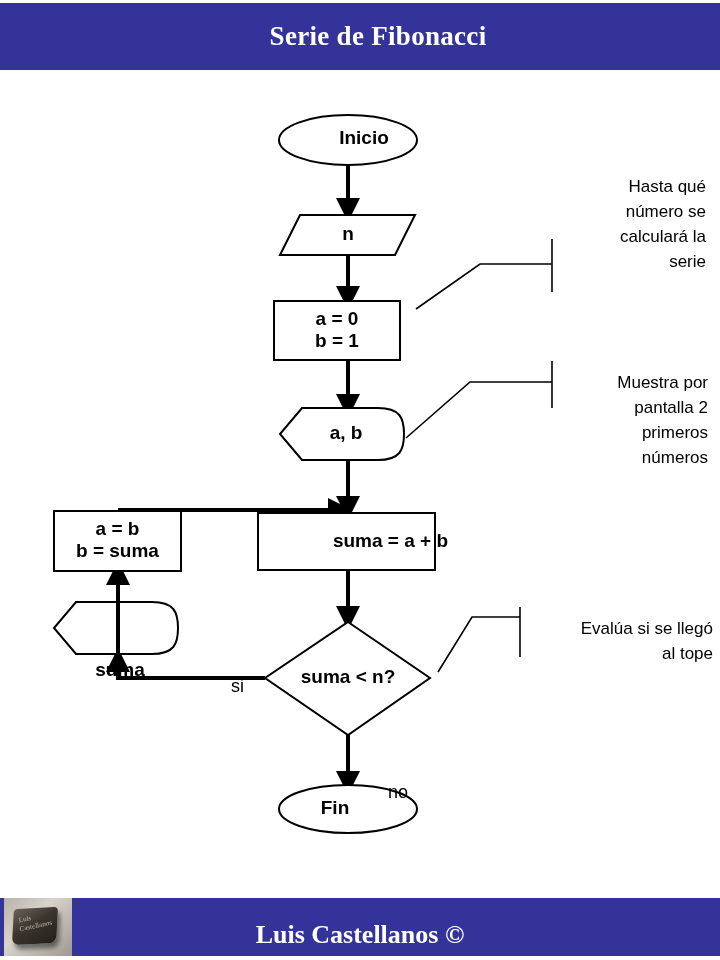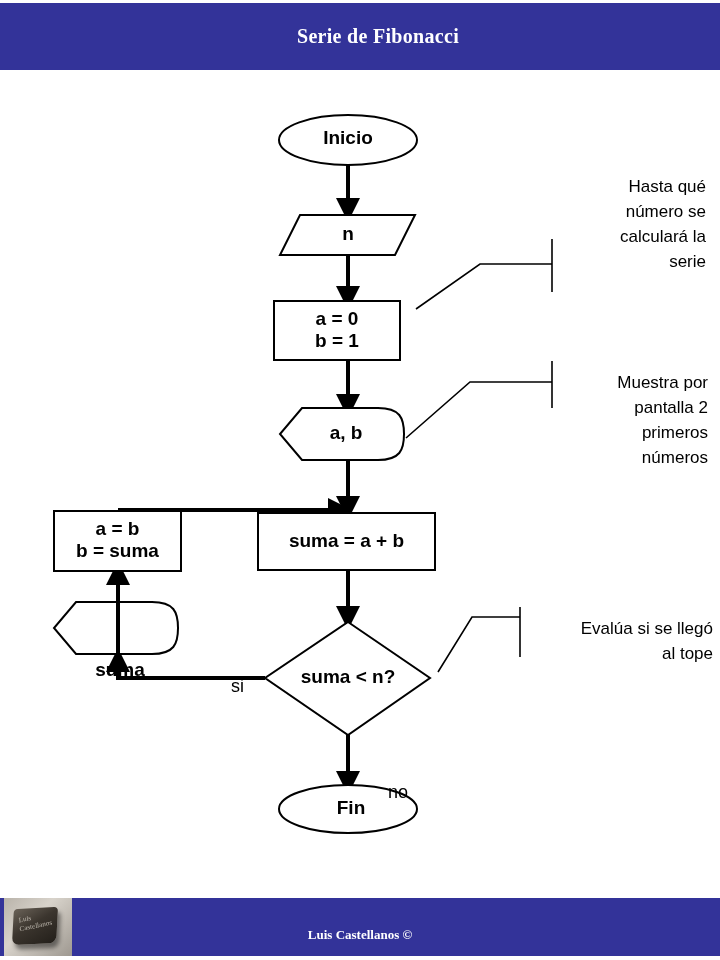--- a/index.html
+++ b/index.html
@@ -23,42 +23,42 @@
     top: 3px;
     width: 720px;
     height: 67px;
     background: #333399;
     display: flex;
     align-items: center;
     justify-content: center;
   }
   #header-title {
     color: #ffffff;
-    font-size: 20px;
+    font-size: 27px;
     font-weight: bold;
     letter-spacing: 0.3px;
     font-family: "Liberation Serif", serif;
     margin-left: 36px;
   }
 
   
   #footer-band {
     position: absolute;
     left: 0;
     top: 898px;
     width: 720px;
     height: 58px;
     background: #333399;
     display: flex;
     align-items: center;
     justify-content: center;
   }
   #footer-text {
     color: #ffffff;
-    font-size: 13px;
+    font-size: 26px;
     font-weight: bold;
     font-family: "Liberation Serif", serif;
     margin-top: 16px;
   }
   #footer-logo {
     position: absolute;
     left: 4px;
     top: 898px;
     width: 68px;
     height: 58px;
@@ -208,39 +208,39 @@
     <polyline points="416,239 480,194 552,194" fill="none" stroke="#000000" stroke-width="1.6"></polyline>
     <line x1="552" y1="169" x2="552" y2="222" stroke="#000000" stroke-width="1.6"></line>
 
     <polyline points="406,368 470,312 552,312" fill="none" stroke="#000000" stroke-width="1.6"></polyline>
     <line x1="552" y1="291" x2="552" y2="338" stroke="#000000" stroke-width="1.6"></line>
 
     <polyline points="438,602 472,547 520,547" fill="none" stroke="#000000" stroke-width="1.6"></polyline>
     <line x1="520" y1="537" x2="520" y2="587" stroke="#000000" stroke-width="1.6"></line>
   </svg>
 
-  <div class="node-label" style="left:279px; top:57px; width:138px;">Inicio</div>
+  <div class="node-label" style="left:279px; top:57px; width:138px;padding-left:16px;">Inicio</div>
 
   <div class="node-label" style="left:283px; top:153px; width:130px;">n</div>
 
   <div class="node-label" style="left:274px; top:238px; width:126px;">a = 0
 b = 1</div>
 
   <div class="node-label" style="left:288px; top:352px; width:116px;">a, b</div>
 
-  <div class="node-label" style="left:258px; top:460px; width:177px;">suma = a + b</div>
+  <div class="node-label" style="left:258px; top:460px; width:177px;padding-left:44px;">suma = a + b</div>
 
   <div class="node-label" style="left:268px; top:596px; width:160px;">suma &lt; n?</div>
 
   <div class="node-label" style="left:62px; top:546px; width:116px;margin-top:43px;">suma</div>
 
   <div class="node-label" style="left:54px; top:448px; width:127px;">a = b
 b = suma</div>
 
-  <div class="node-label" style="left:279px; top:727px; width:112px;margin-left:16px;">Fin</div>
+  <div class="node-label" style="left:279px; top:727px; width:112px;">Fin</div>
 
   <div class="edge-label" style="left:231px; top:575px;">si</div>
 
   <div class="edge-label" style="left:388px; top:681px;text-align:center;">no</div>
 
   <div class="annotation" style="left:566px; top:104px; width:140px;">Hasta qué
 número se
 calculará la
 serie</div>
 

